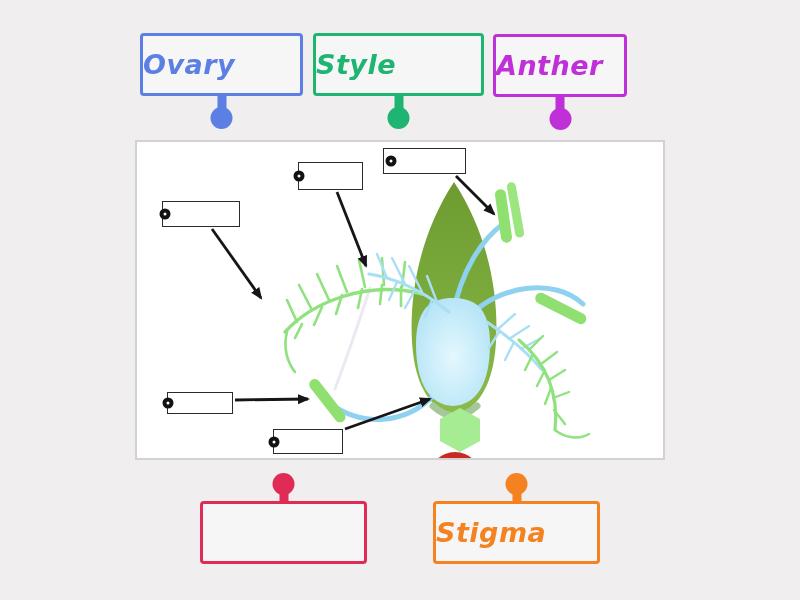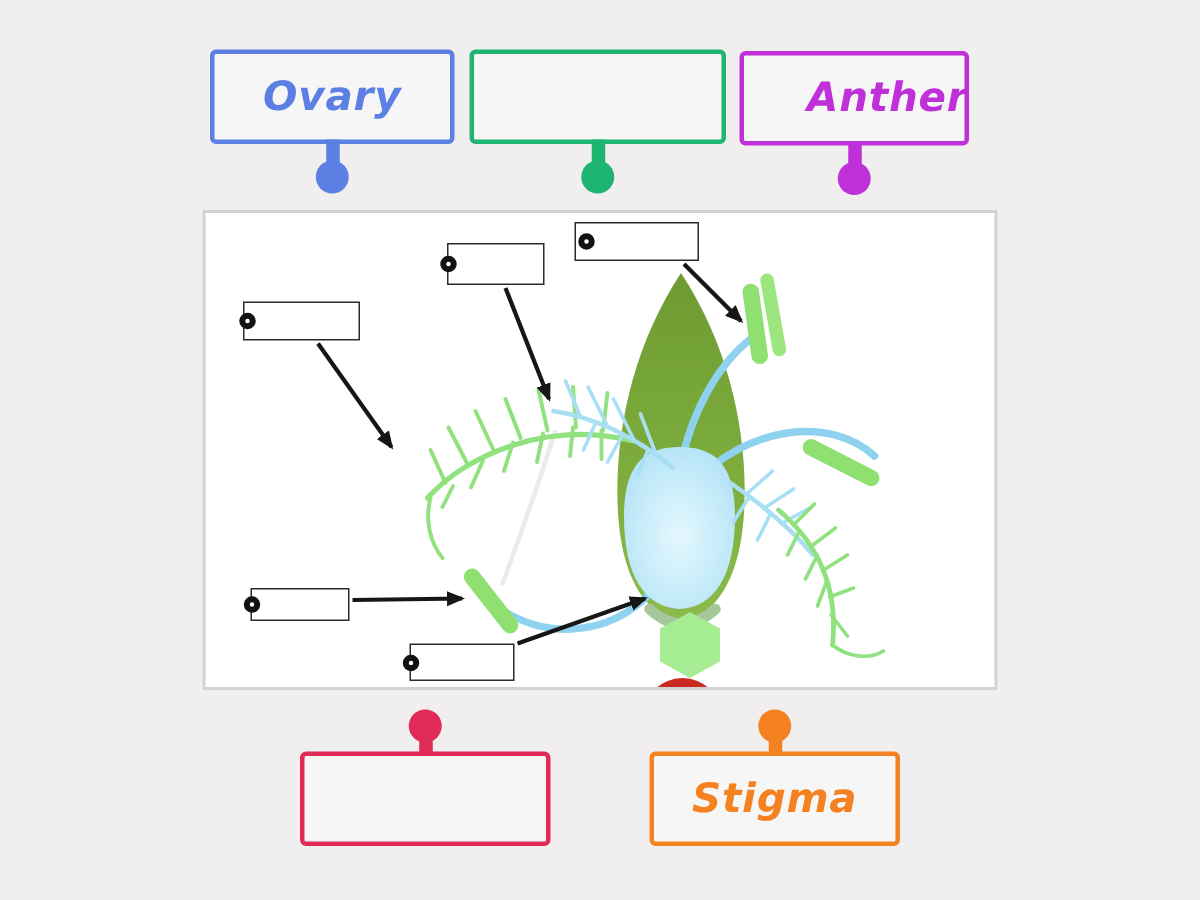--- a/index.html
+++ b/index.html
@@ -12,21 +12,21 @@
     overflow: hidden;
   }
 
   
   .chip {
     position: absolute;
     height: 63px;
     border: 3px solid var(--accent);
     border-radius: 4px;
     background: rgba(255,255,255,0.45);
-    display: flex; align-items: center; justify-content: center;
+    display: flex; align-items: center; 
     color: var(--accent);
     font: italic 700 27px "DejaVu Sans", sans-serif;
     letter-spacing: 0.5px;
     cursor: grab;
   }
   .pin {
     position: absolute; left: 50%;
     width: 9px; background: var(--accent);
     transform: translateX(-50%);
   }
@@ -82,24 +82,25 @@
 </style>
 </head>
 <body style="background: rgb(240, 238, 238);">
 
 <div class="chip" style="left: 140px; top: 33px; width: 163px; --accent: #5c7fe4;">
   <span>Ovary</span>
   <span class="pin pin-b"></span>
 </div>
 
 <div class="chip" style="left: 313px; top: 33px; width: 171px; --accent: #1db571;">
+  <span>Style</span>
   <span class="pin pin-b"></span>
 </div>
 
-<div class="chip" style="left: 493px; top: 34px; width: 153px; padding-left: 44px; --accent: #bf30d8;">
+<div class="chip" style="left: 493px; top: 34px; width: 134px; --accent: #bf30d8;">
   <span>Anther</span>
   <span class="pin pin-b"></span>
 </div>
 
 <div class="panel">
   <svg width="526" height="316" viewBox="0 0 526 316">
     <defs>
       <linearGradient id="leafG" x1="0" y1="0" x2="0" y2="1">
         <stop offset="0" stop-color="#6d9b31"></stop>
         <stop offset="0.55" stop-color="#7dac3d"></stop>

